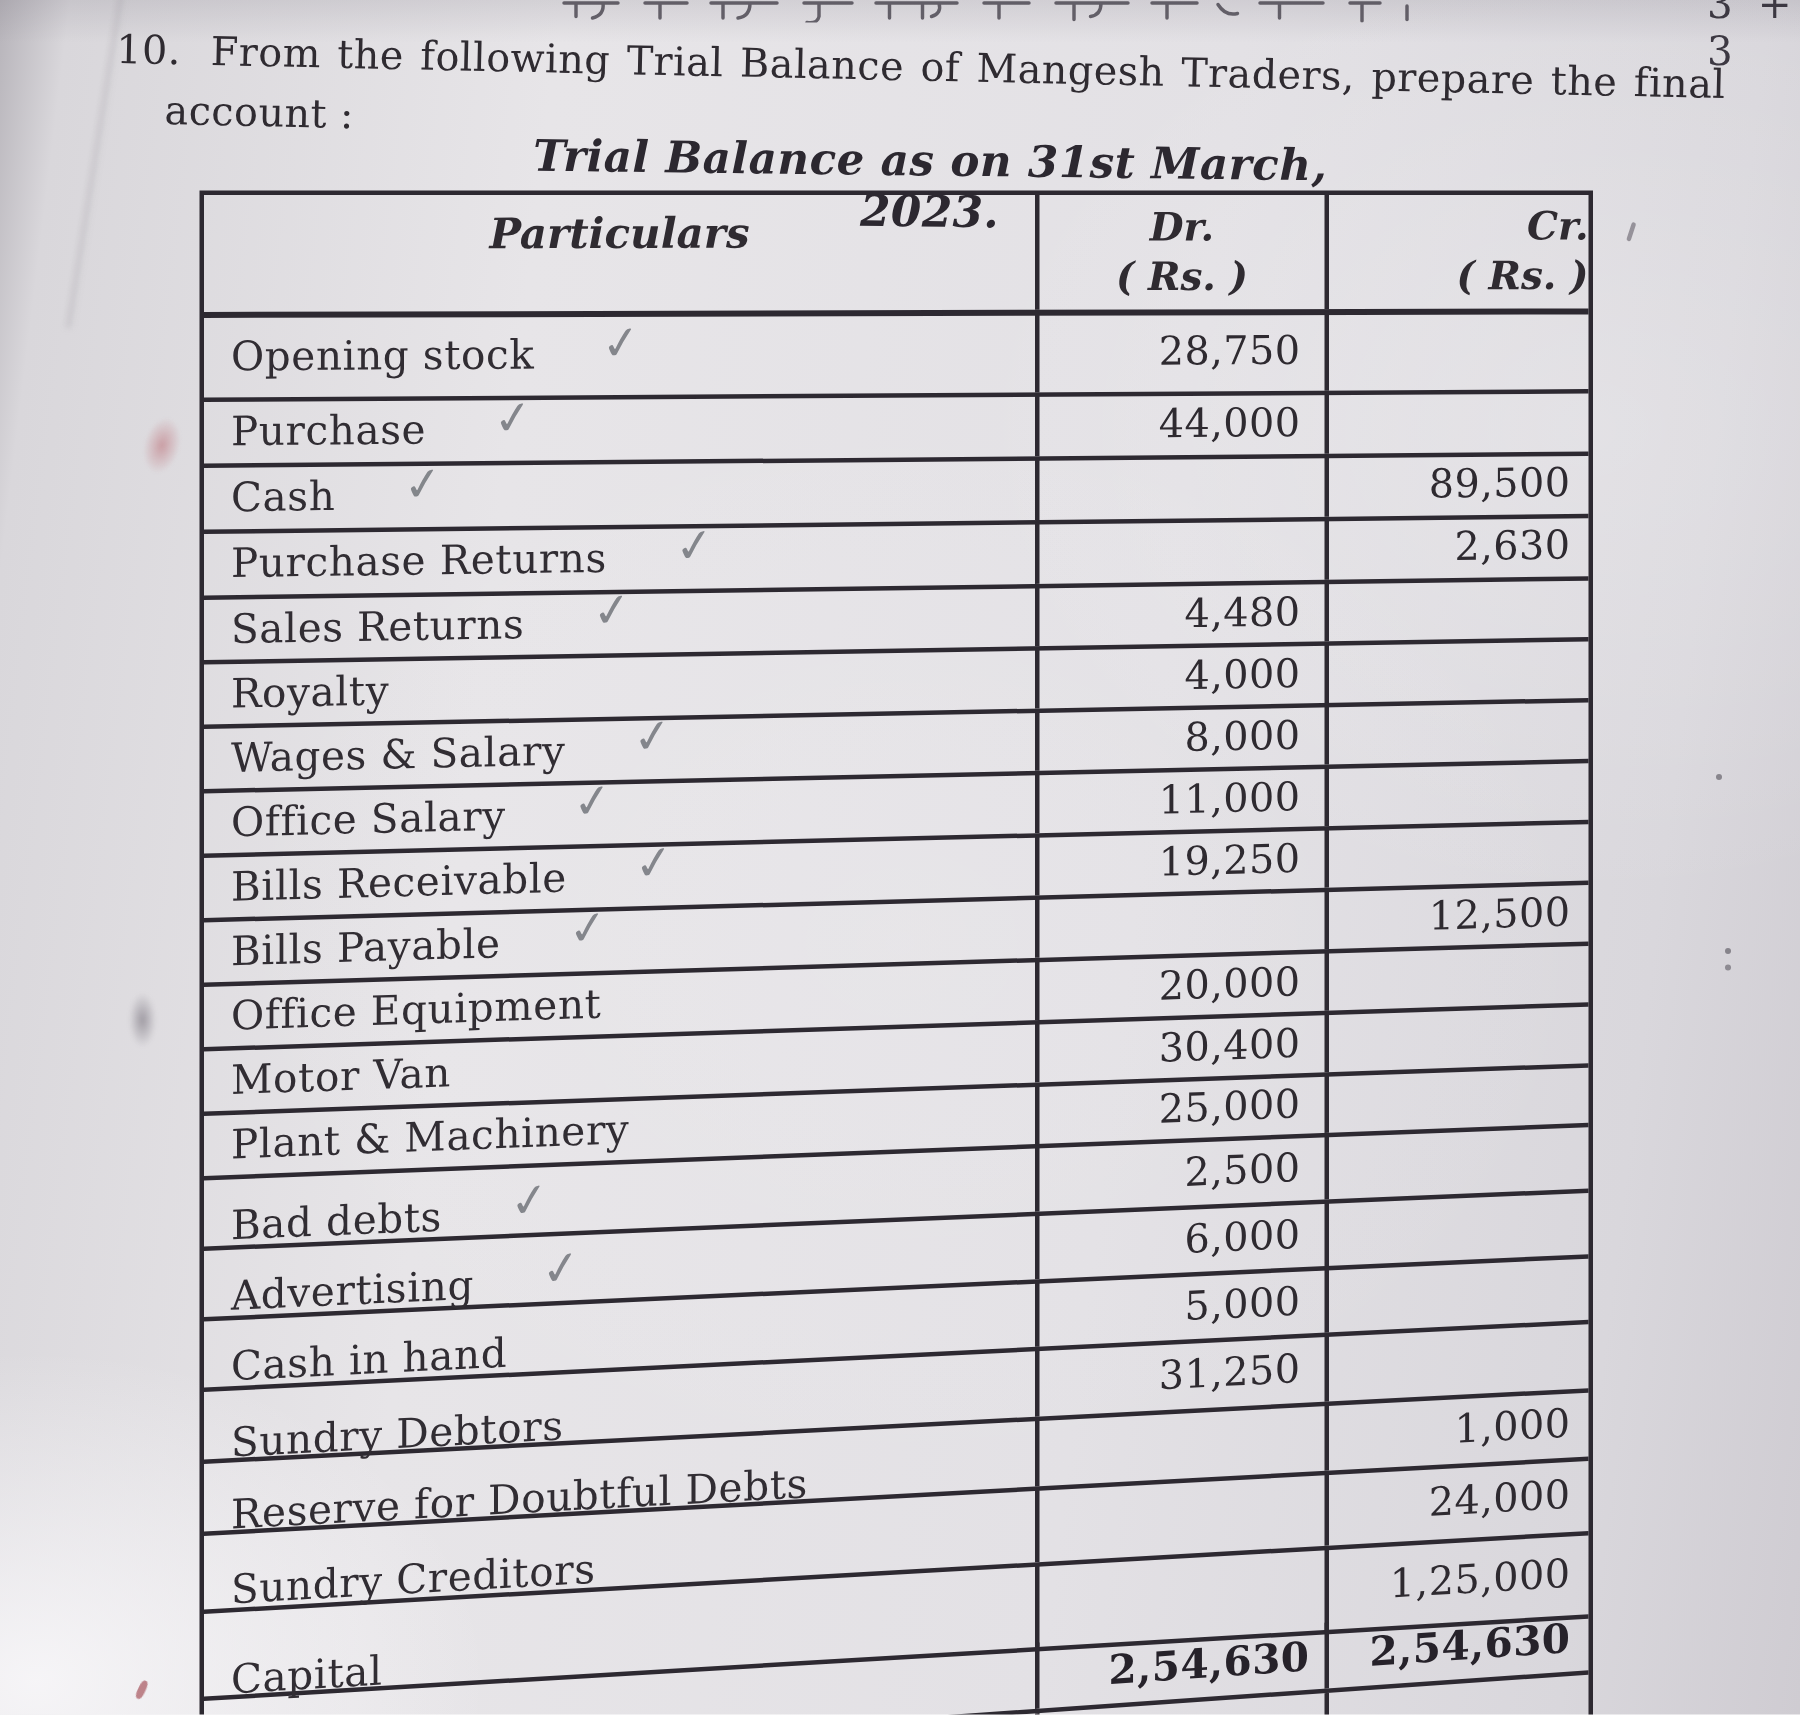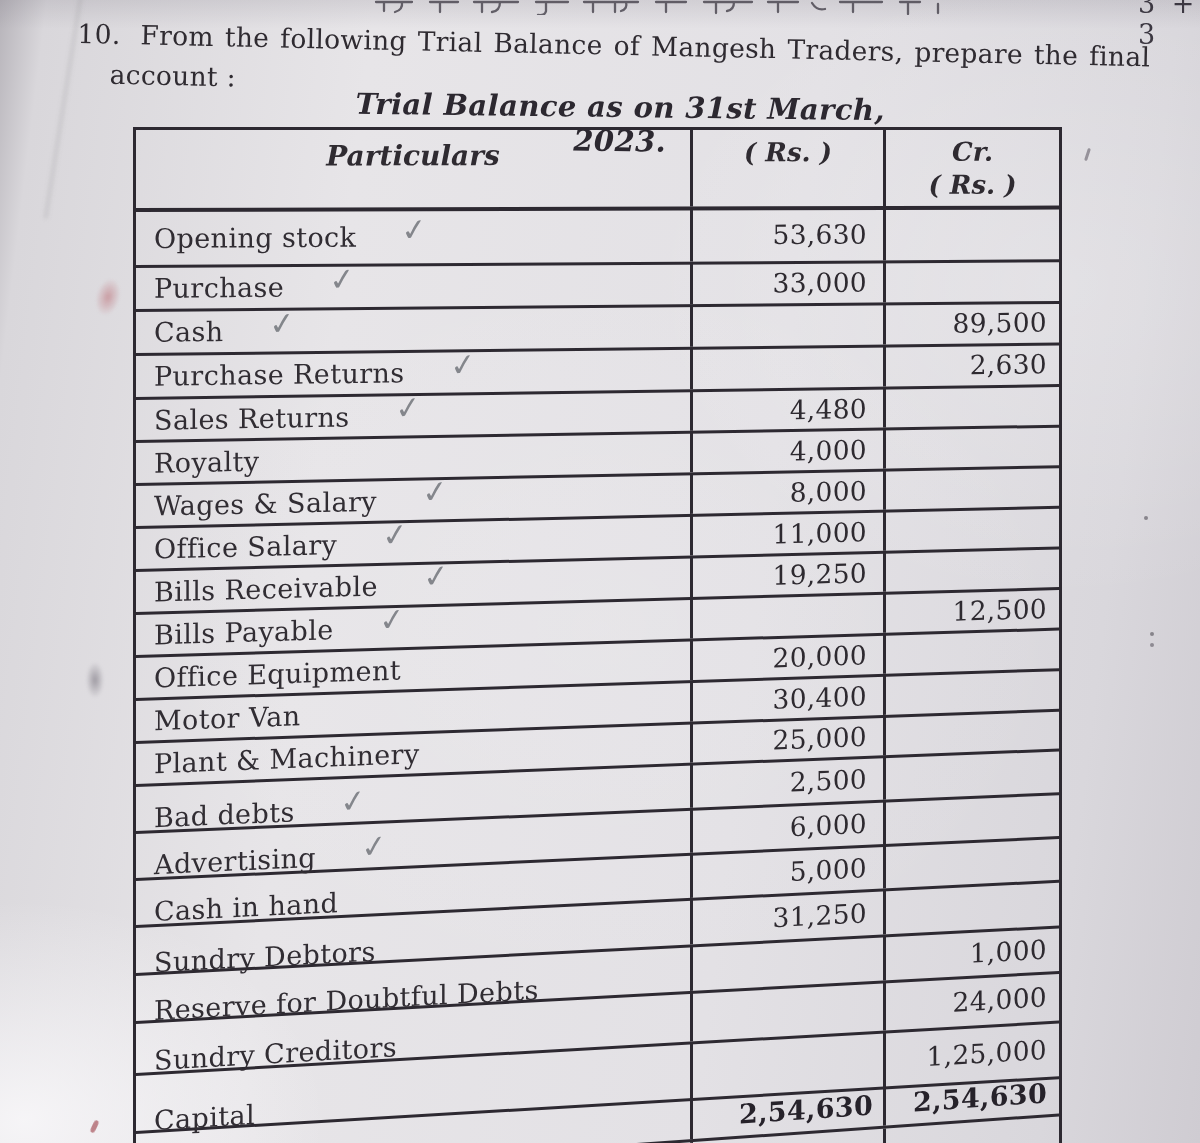--- a/index.html
+++ b/index.html
@@ -59,21 +59,21 @@
   .tbl{position:absolute;left:133px;top:127px;width:929px;height:1060px;
     border:3px solid #2d2931;box-sizing:border-box;}
   .thead{display:flex;height:78px;border-bottom:4px solid #2d2931;
     transform:skewY(-0.15deg);transform-origin:0 50%;
     font-weight:700;font-style:italic;}
   .thead .hc{box-sizing:border-box;}
   .hc1{width:557px;border-right:3.5px solid #2d2931;text-align:center;
     font-size:28px;padding-top:10px;}
   .hc2{width:193px;border-right:3.5px solid #2d2931;text-align:center;
     font-size:26px;line-height:33px;padding-top:8px;}
-  .hc3{flex:1;text-align:center;font-size:26px;line-height:33px;padding-top:8px;}
+  .hc3{flex:1;text-align:right;font-size:26px;line-height:33px;padding-top:8px;}
 
   .tbody{display:block;}
   .trow{display:flex;align-items:center;height:var(--h,44px);
     border-bottom:3px solid #2d2931;box-sizing:border-box;
     transform:skewY(var(--sk,0deg));transform-origin:0 50%;
     background:transparent;}
   .c{box-sizing:border-box;height:100%;display:flex;align-items:center;}
   .c1{width:557px;border-right:3.5px solid #2d2931;padding-left:18px;}
   .c2{width:193px;border-right:3.5px solid #2d2931;justify-content:flex-end;padding-right:16px;}
   .c3{flex:1;justify-content:flex-end;padding-right:12px;}
@@ -125,50 +125,51 @@
   <div class="q-line1">From the following Trial Balance of Mangesh Traders, prepare the final</div>
   <div class="q-line2">account :</div>
 </div>
 
 <div class="tbl-title">Trial Balance as on 31st March, 2023.</div>
 
 <div class="tbl">
   <div class="thead">
     <div class="hc hc1">Particulars</div>
     <div class="hc hc2">
+      <div>Dr.</div>
       <div>( Rs. )</div>
     </div>
     <div class="hc hc3">
       <div>Cr.</div>
       <div>( Rs. )</div>
     </div>
   </div>
 
   <div class="tbody">
 
     <div class="trow" style="--h:56px;--sk:-0.35deg">
       <div class="c c1">
         <span class="lbl">Opening stock</span>
         <span class="chk">✓</span>
       </div>
       <div class="c c2">
-          <span class="num">53,630</span>
+          <span class="num">28,750</span>
         </div>
       <div class="c c3">
           <span class="num"></span>
         </div>
     </div>
 
     <div class="trow" style="--h:44px;--sk:-0.5deg">
       <div class="c c1">
         <span class="lbl">Purchase</span>
         <span class="chk">✓</span>
       </div>
       <div class="c c2">
-          <span class="num">33,000</span>
+          <span class="num">44,000</span>
         </div>
       <div class="c c3">
           <span class="num"></span>
         </div>
     </div>
 
     <div class="trow" style="--h:44px;--sk:-0.65deg">
       <div class="c c1">
         <span class="lbl">Cash</span>
         <span class="chk">✓</span>

